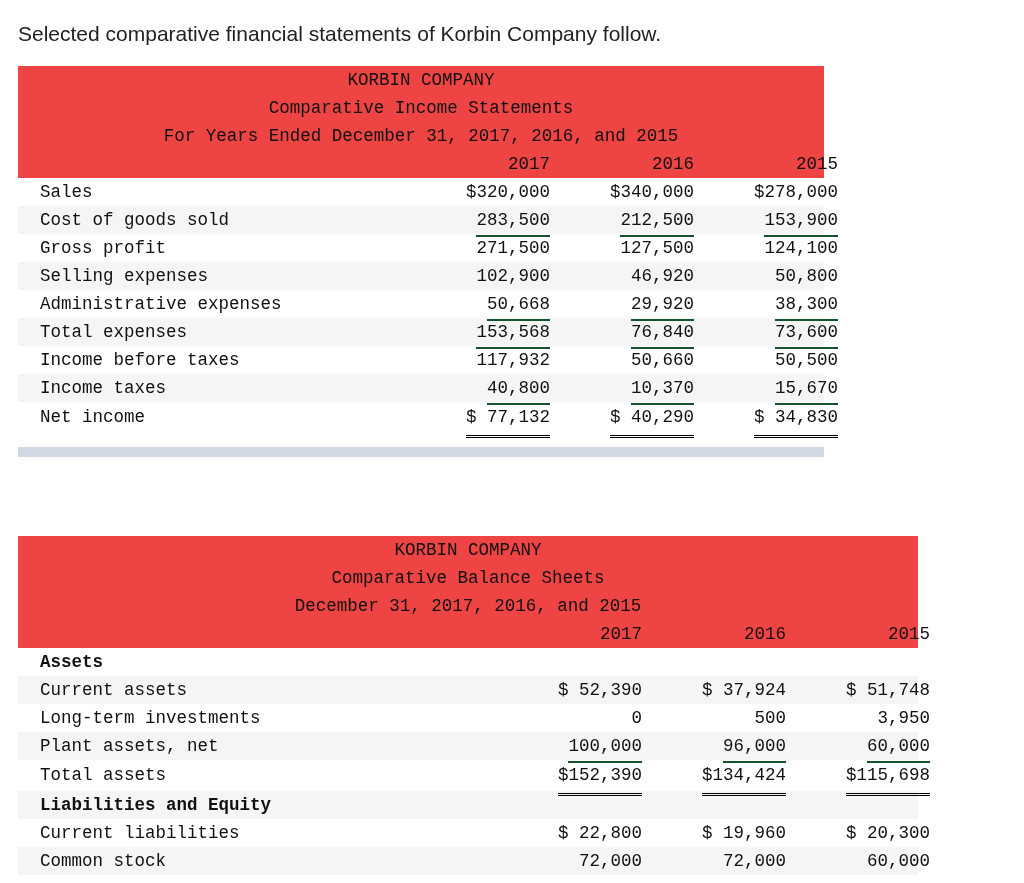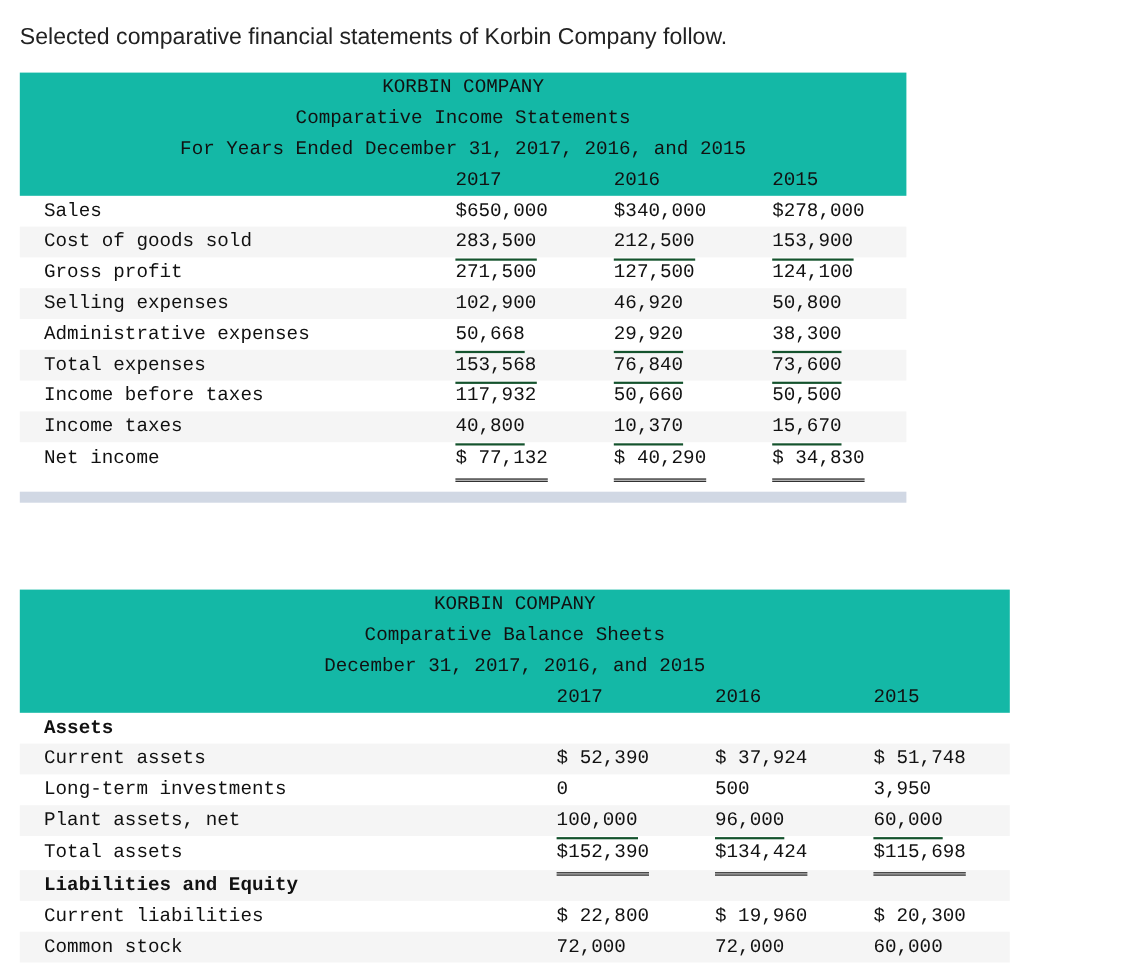--- a/index.html
+++ b/index.html
@@ -34,21 +34,21 @@
     position: absolute;
     font-family: "Liberation Mono", "DejaVu Sans Mono", monospace;
     font-size: 17.5px;
     line-height: 28px;
     color: #111111;
   }
   .stmt.income  { left: 18px; top: 66px;  width: 806px; }
   .stmt.balance { left: 18px; top: 536px; width: 900px; }
 
   .band {
-    background: #14b8a6;
+    background: #ef4444;
   }
   .band .ttl {
     text-align: center;
     white-space: pre;
     height: 28px;
     line-height: 28px;
   }
 
   
   .yearrow {
@@ -66,21 +66,21 @@
 
   .lbl {
     flex: 0 0 auto;
     padding-left: 22px;
     white-space: pre;
   }
   .lbl.bold { font-weight: bold; }
 
   .num {
     flex: 0 0 auto;
-    text-align: left;
+    text-align: right;
     white-space: pre;
     padding-right: 8px;
     box-sizing: border-box;
   }
 
   
   .income .lbl { width: 374px; }
   .income .num { width: 144px; }
 
   
@@ -120,21 +120,21 @@
     <div class="yearrow">
       <div class="lbl"></div>
       <div class="num">2017</div>
       <div class="num">2016</div>
       <div class="num">2015</div>
     </div>
   </div>
 
   <div class="rowline">
     <div class="lbl">Sales</div>
-    <div class="num"><span>$650,000</span></div>
+    <div class="num"><span>$320,000</span></div>
     <div class="num"><span>$340,000</span></div>
     <div class="num"><span>$278,000</span></div>
   </div>
 
   <div class="rowline stripe">
     <div class="lbl">Cost of goods sold</div>
     <div class="num rule-single"><span>283,500</span></div>
     <div class="num rule-single"><span>212,500</span></div>
     <div class="num rule-single"><span>153,900</span></div>
   </div>

